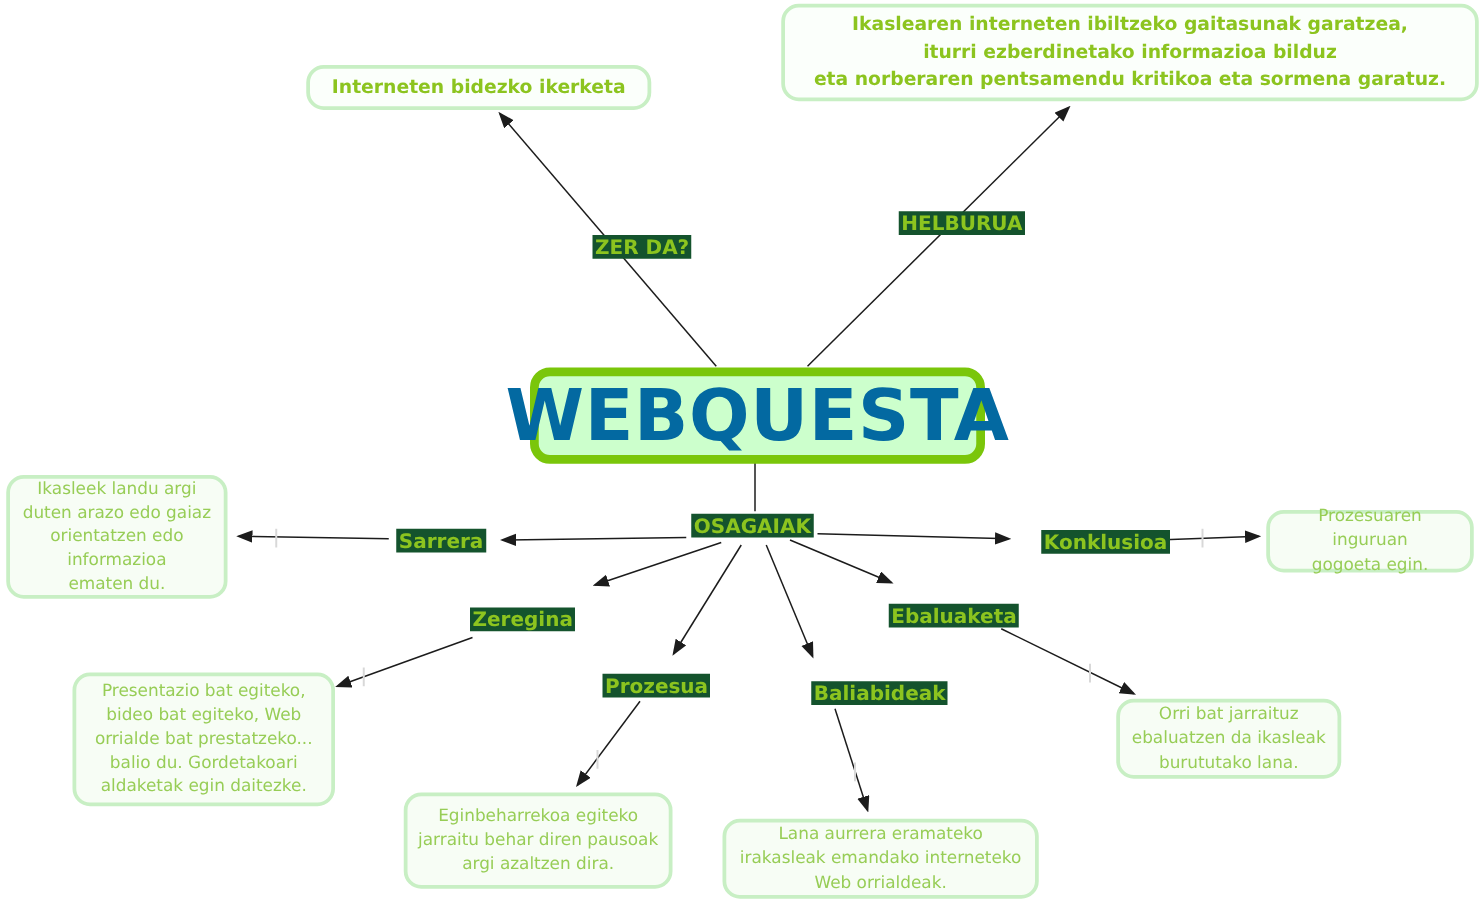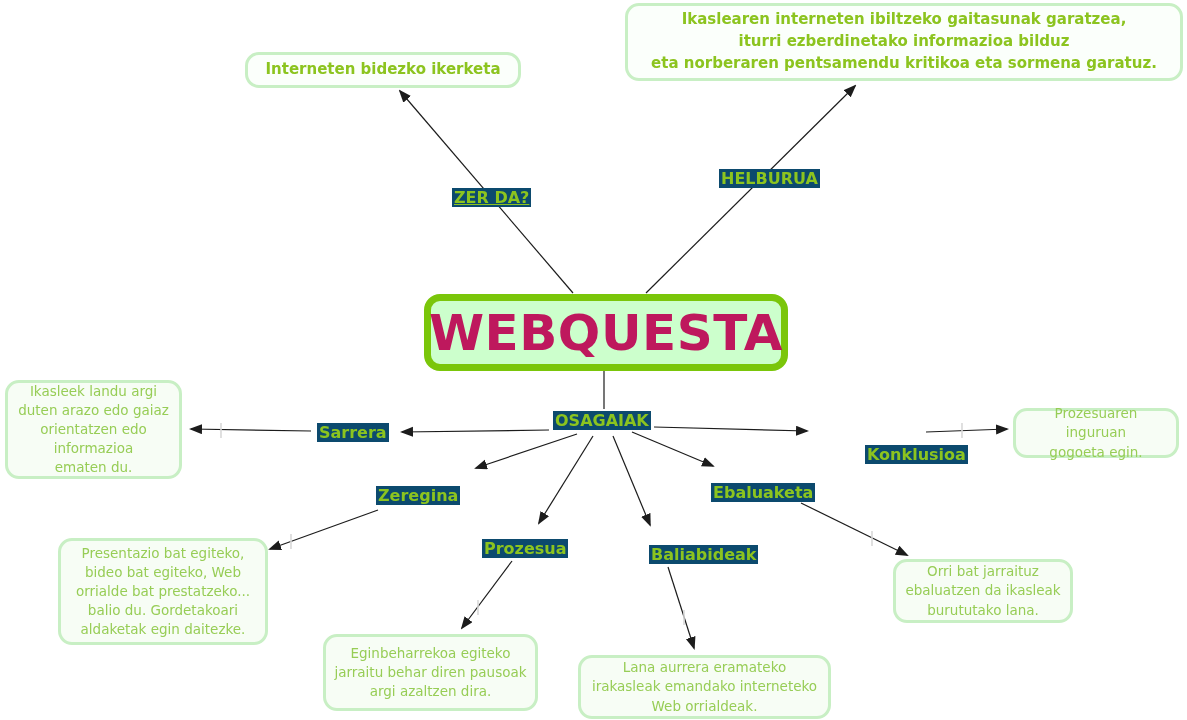--- a/index.html
+++ b/index.html
@@ -11,21 +11,21 @@
   }
   #edges{position:absolute;left:0;top:0;width:1187px;height:720px;pointer-events:none;}
   .edge{stroke:#1c1c1c;stroke-width:1.2;fill:none;}
   .tick{stroke:#d8d8d8;stroke-width:1.6;}
   .link-label{
     position:absolute;
     color:#8cc41f;
     font-weight:bold;
     font-size:16px;
     white-space:nowrap;
-    background:#0c4a6e;
+    background:#14532d;
     padding:0 2px;
   }
   .concept-box{
     position:absolute;
     box-sizing:border-box;
     border:3px solid #c8efc4;
     border-radius:14px;
     background:#fbfffb;
     display:flex;align-items:center;justify-content:center;
     text-align:center;
@@ -46,23 +46,23 @@
     background:#f7fdf5;
   }
   #center-node{
     position:absolute;
     left:424px;top:294px;width:364px;height:77px;
     box-sizing:border-box;
     background:#ccffcc;
     border:7px solid #7ac60a;
     border-radius:16px;
     display:flex;align-items:center;justify-content:center;
-    color:#be185d;
+    color:#0369a1;
     font-weight:bold;
-    font-size:50px;
+    font-size:57px;
     letter-spacing:0.5px;
     white-space:nowrap;
   }
 </style>
 </head>
 <body>
 
 <svg id="edges">
   <defs>
     <marker id="arw" markerWidth="13" markerHeight="11" refX="11" refY="5" orient="auto" markerUnits="userSpaceOnUse">
@@ -95,30 +95,30 @@
 
   <line class="edge" x1="801" y1="503" x2="907" y2="555" marker-end="url(#arw)"></line>
   <line class="tick" x1="872" y1="531" x2="872" y2="546"></line>
 
   <line class="edge" x1="926" y1="432" x2="1007" y2="429" marker-end="url(#arw)"></line>
   <line class="tick" x1="962" y1="423" x2="962" y2="438"></line>
 </svg>
 
 <div id="center-node">WEBQUESTA</div>
 
-<div class="link-label" style="left:452px;top:188px;text-decoration:underline;">ZER DA?</div>
+<div class="link-label" style="left:474px;top:188px;">ZER DA?</div>
 <div class="link-label" style="left:719px;top:169px;">HELBURUA</div>
 <div class="link-label" style="left:553px;top:411px;">OSAGAIAK</div>
 
 <div class="link-label" style="left:317px;top:423px;">Sarrera</div>
 <div class="link-label" style="left:376px;top:486px;">Zeregina</div>
 <div class="link-label" style="left:482px;top:539px;">Prozesua</div>
 <div class="link-label" style="left:611px;top:545px;margin-left:38px;">Baliabideak</div>
 <div class="link-label" style="left:711px;top:483px;">Ebaluaketa</div>
-<div class="link-label" style="left:865px;top:424px;margin-top:21px;">Konklusioa</div>
+<div class="link-label" style="left:833px;top:424px;">Konklusioa</div>
 
 <div class="concept-box headline" style="left:245px;top:52px;width:276px;height:36px;">Interneten bidezko ikerketa</div>
 
 <div class="concept-box headline" style="left:625px;top:3px;width:558px;height:78px;text-align:center;">Ikaslearen interneten ibiltzeko gaitasunak garatzea,
 iturri ezberdinetako informazioa bilduz
 eta norberaren pentsamendu kritikoa eta sormena garatuz.</div>
 
 <div class="concept-box desc" style="left:5px;top:380px;width:177px;height:99px;">Ikasleek landu argi
 duten arazo edo gaiaz
 orientatzen edo

